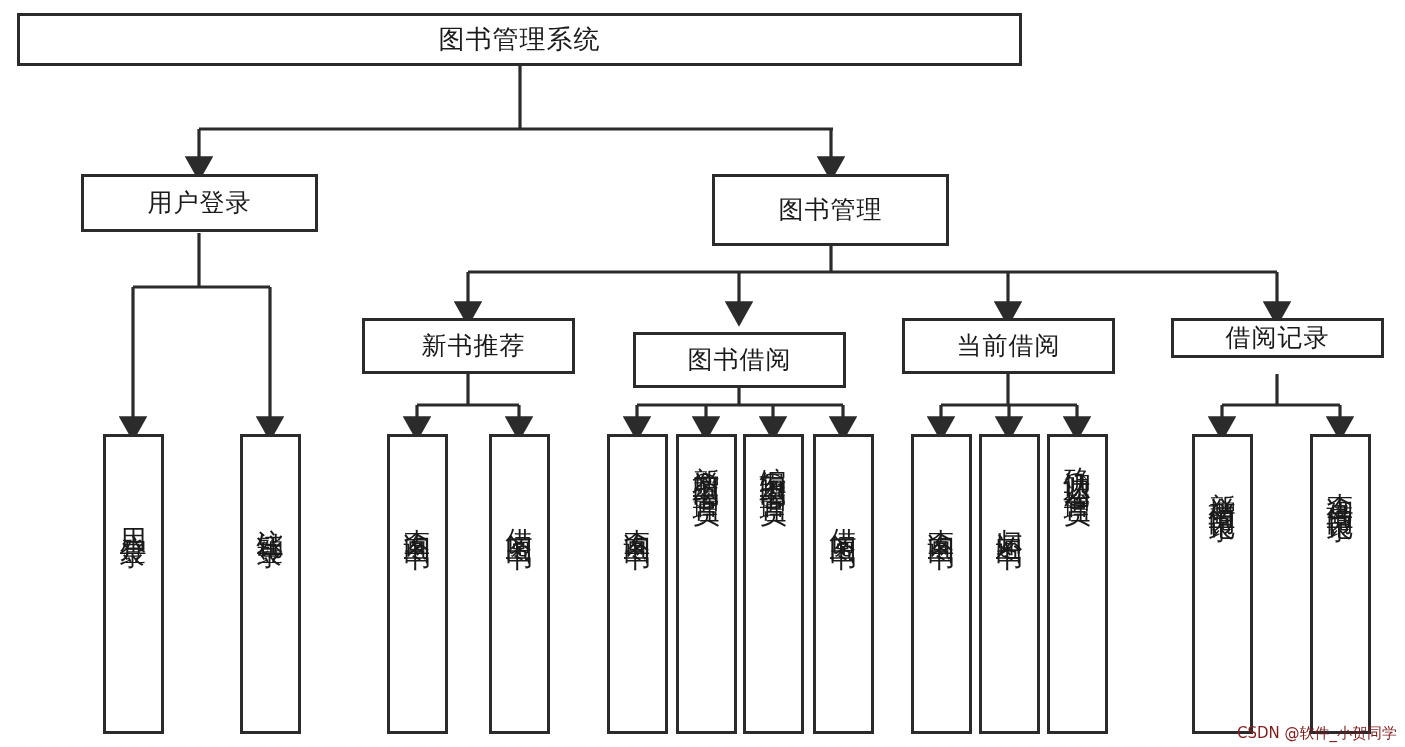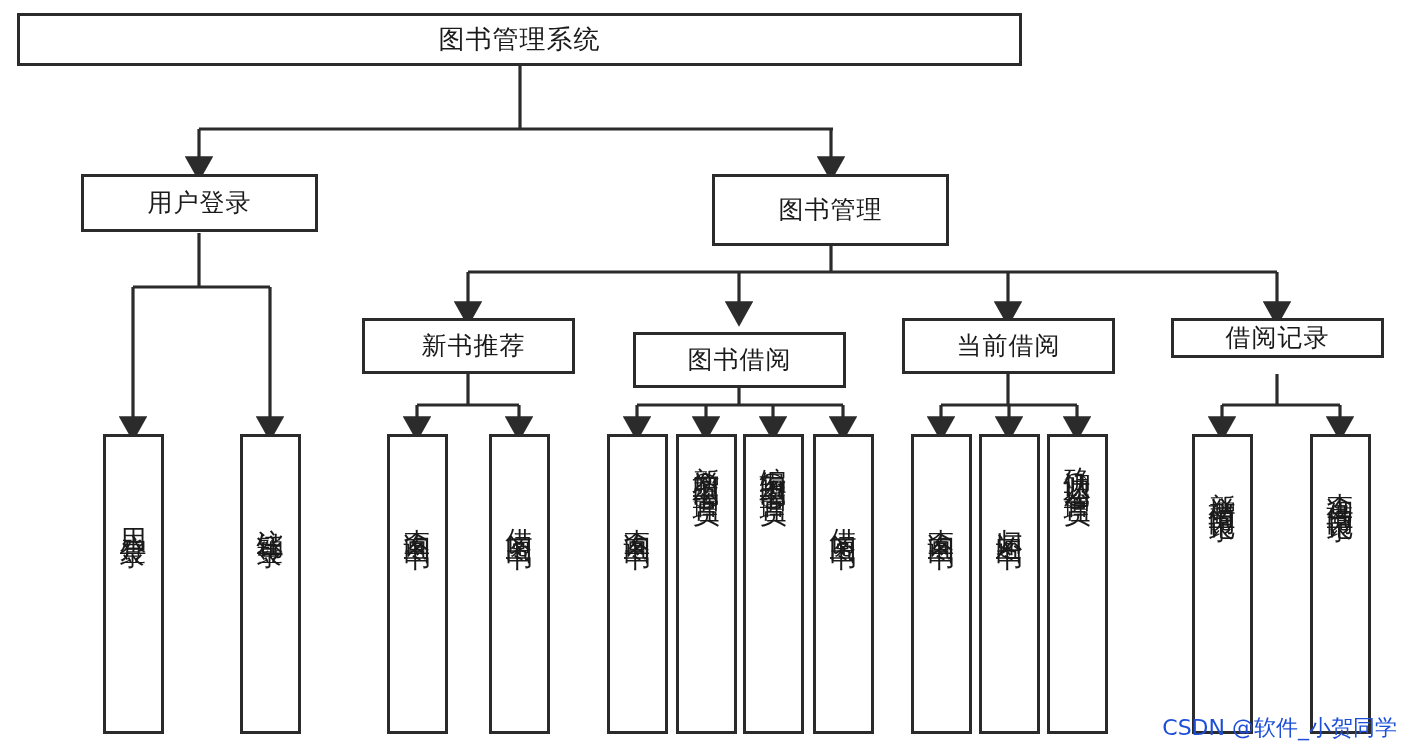--- a/index.html
+++ b/index.html
@@ -66,22 +66,22 @@
     line-height: 1.0;
     letter-spacing: 5px;
     white-space: nowrap;
   }
   
   #watermark {
     position: absolute;
     right: 8px;
     bottom: 4px;
     z-index: 3;
-    font-size: 22px;
-    color: #1d4ed8;
+    font-size: 15px;
+    color: #7f1d1d;
     font-family: "DejaVu Sans", "Liberation Sans", sans-serif;
     white-space: nowrap;
     pointer-events: none;
   }
 </style>
 </head>
 <body>
 
 <div id="diagram-root">
 

